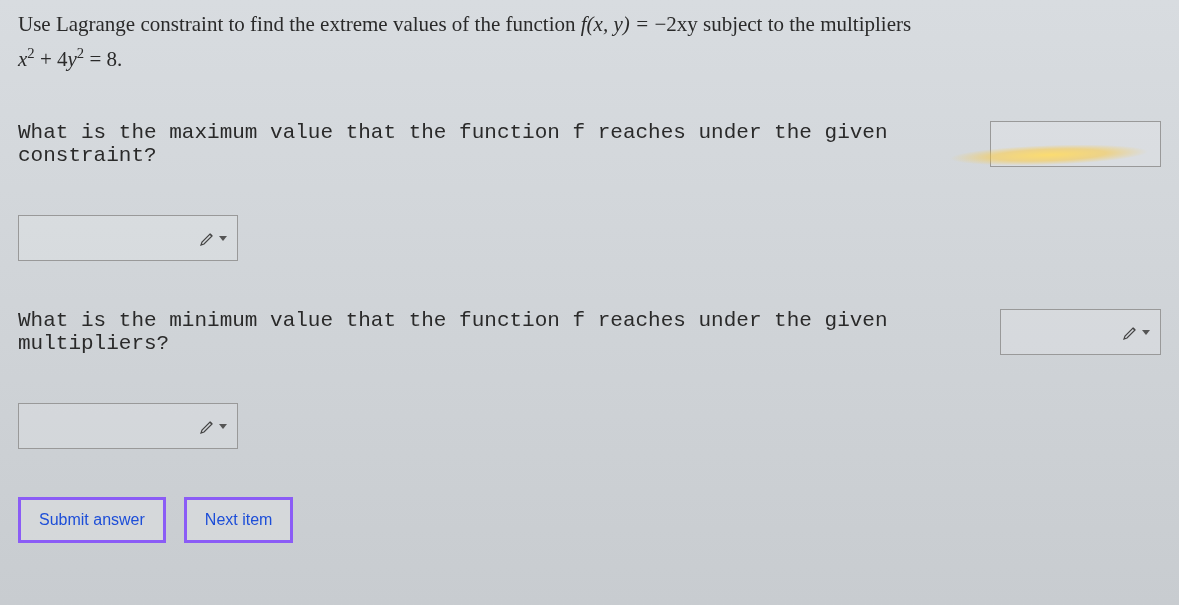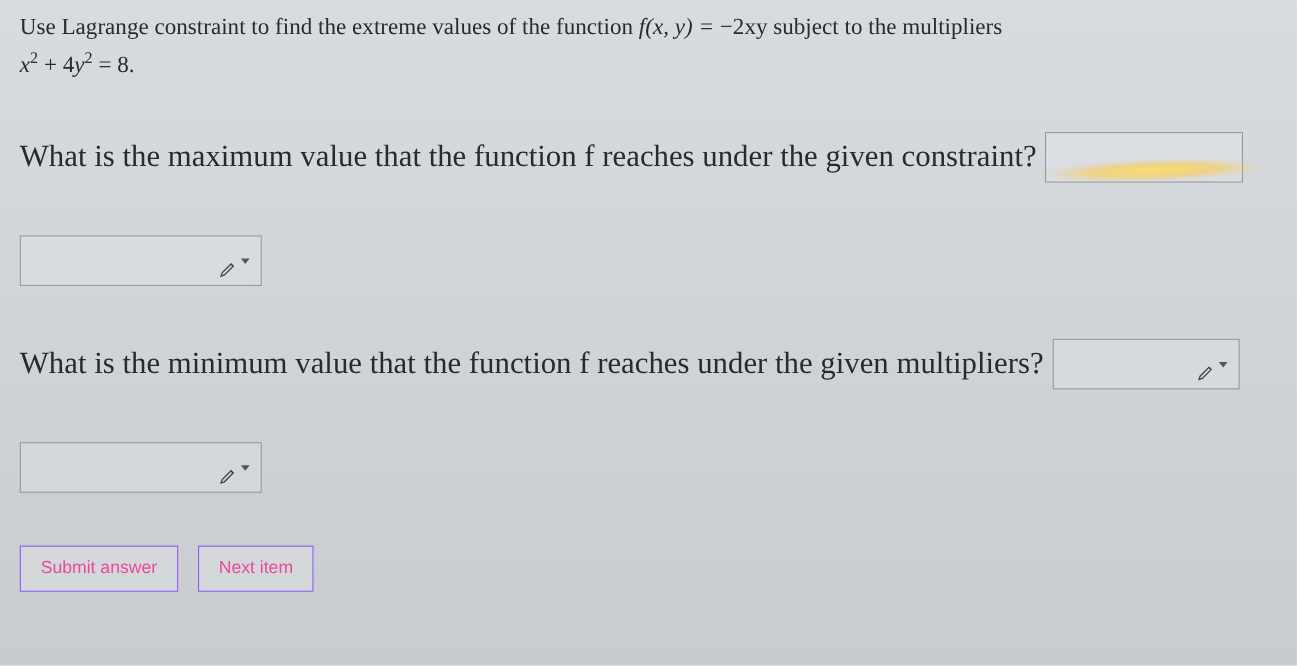--- a/index.html
+++ b/index.html
@@ -29,23 +29,24 @@
     .math-upright {
       font-style: normal;
     }
     sup {
       font-size: 0.7em;
       vertical-align: super;
       font-style: normal;
     }
     .question-row {
       display: flex;
-      align-items: center;
+      align-items: flex-start;
       margin-bottom: 48px;
-      font-size: 28px;
+      font-size: 21px;
+      font-family: Liberation Mono, monospace;
     }
     .question-text {
       margin-right: 8px;
     }
     .answer-input {
       display: inline-flex;
       align-items: center;
       justify-content: flex-end;
       height: 46px;
       border: 1px solid #999;
@@ -83,25 +84,25 @@
       display: inline-block;
       vertical-align: middle;
     }
     .button-row {
       display: flex;
       gap: 18px;
       margin-top: 10px;
     }
     .action-button {
       padding: 11px 18px;
-      border: 1px solid #8b5cf6;
+      border: 3px solid #8b5cf6;
       background: rgba(240,240,240,0.3);
       font-family: Arial, sans-serif;
       font-size: 16px;
-      color: #ec4899;
+      color: #1d4ed8;
       cursor: pointer;
     }
     .glare {
       position: absolute;
       right: 30px;
       top: 145px;
       width: 200px;
       height: 20px;
       background: radial-gradient(ellipse, rgba(255,220,100,0.9) 0%, rgba(255,200,50,0.5) 40%, transparent 70%);
       pointer-events: none;

